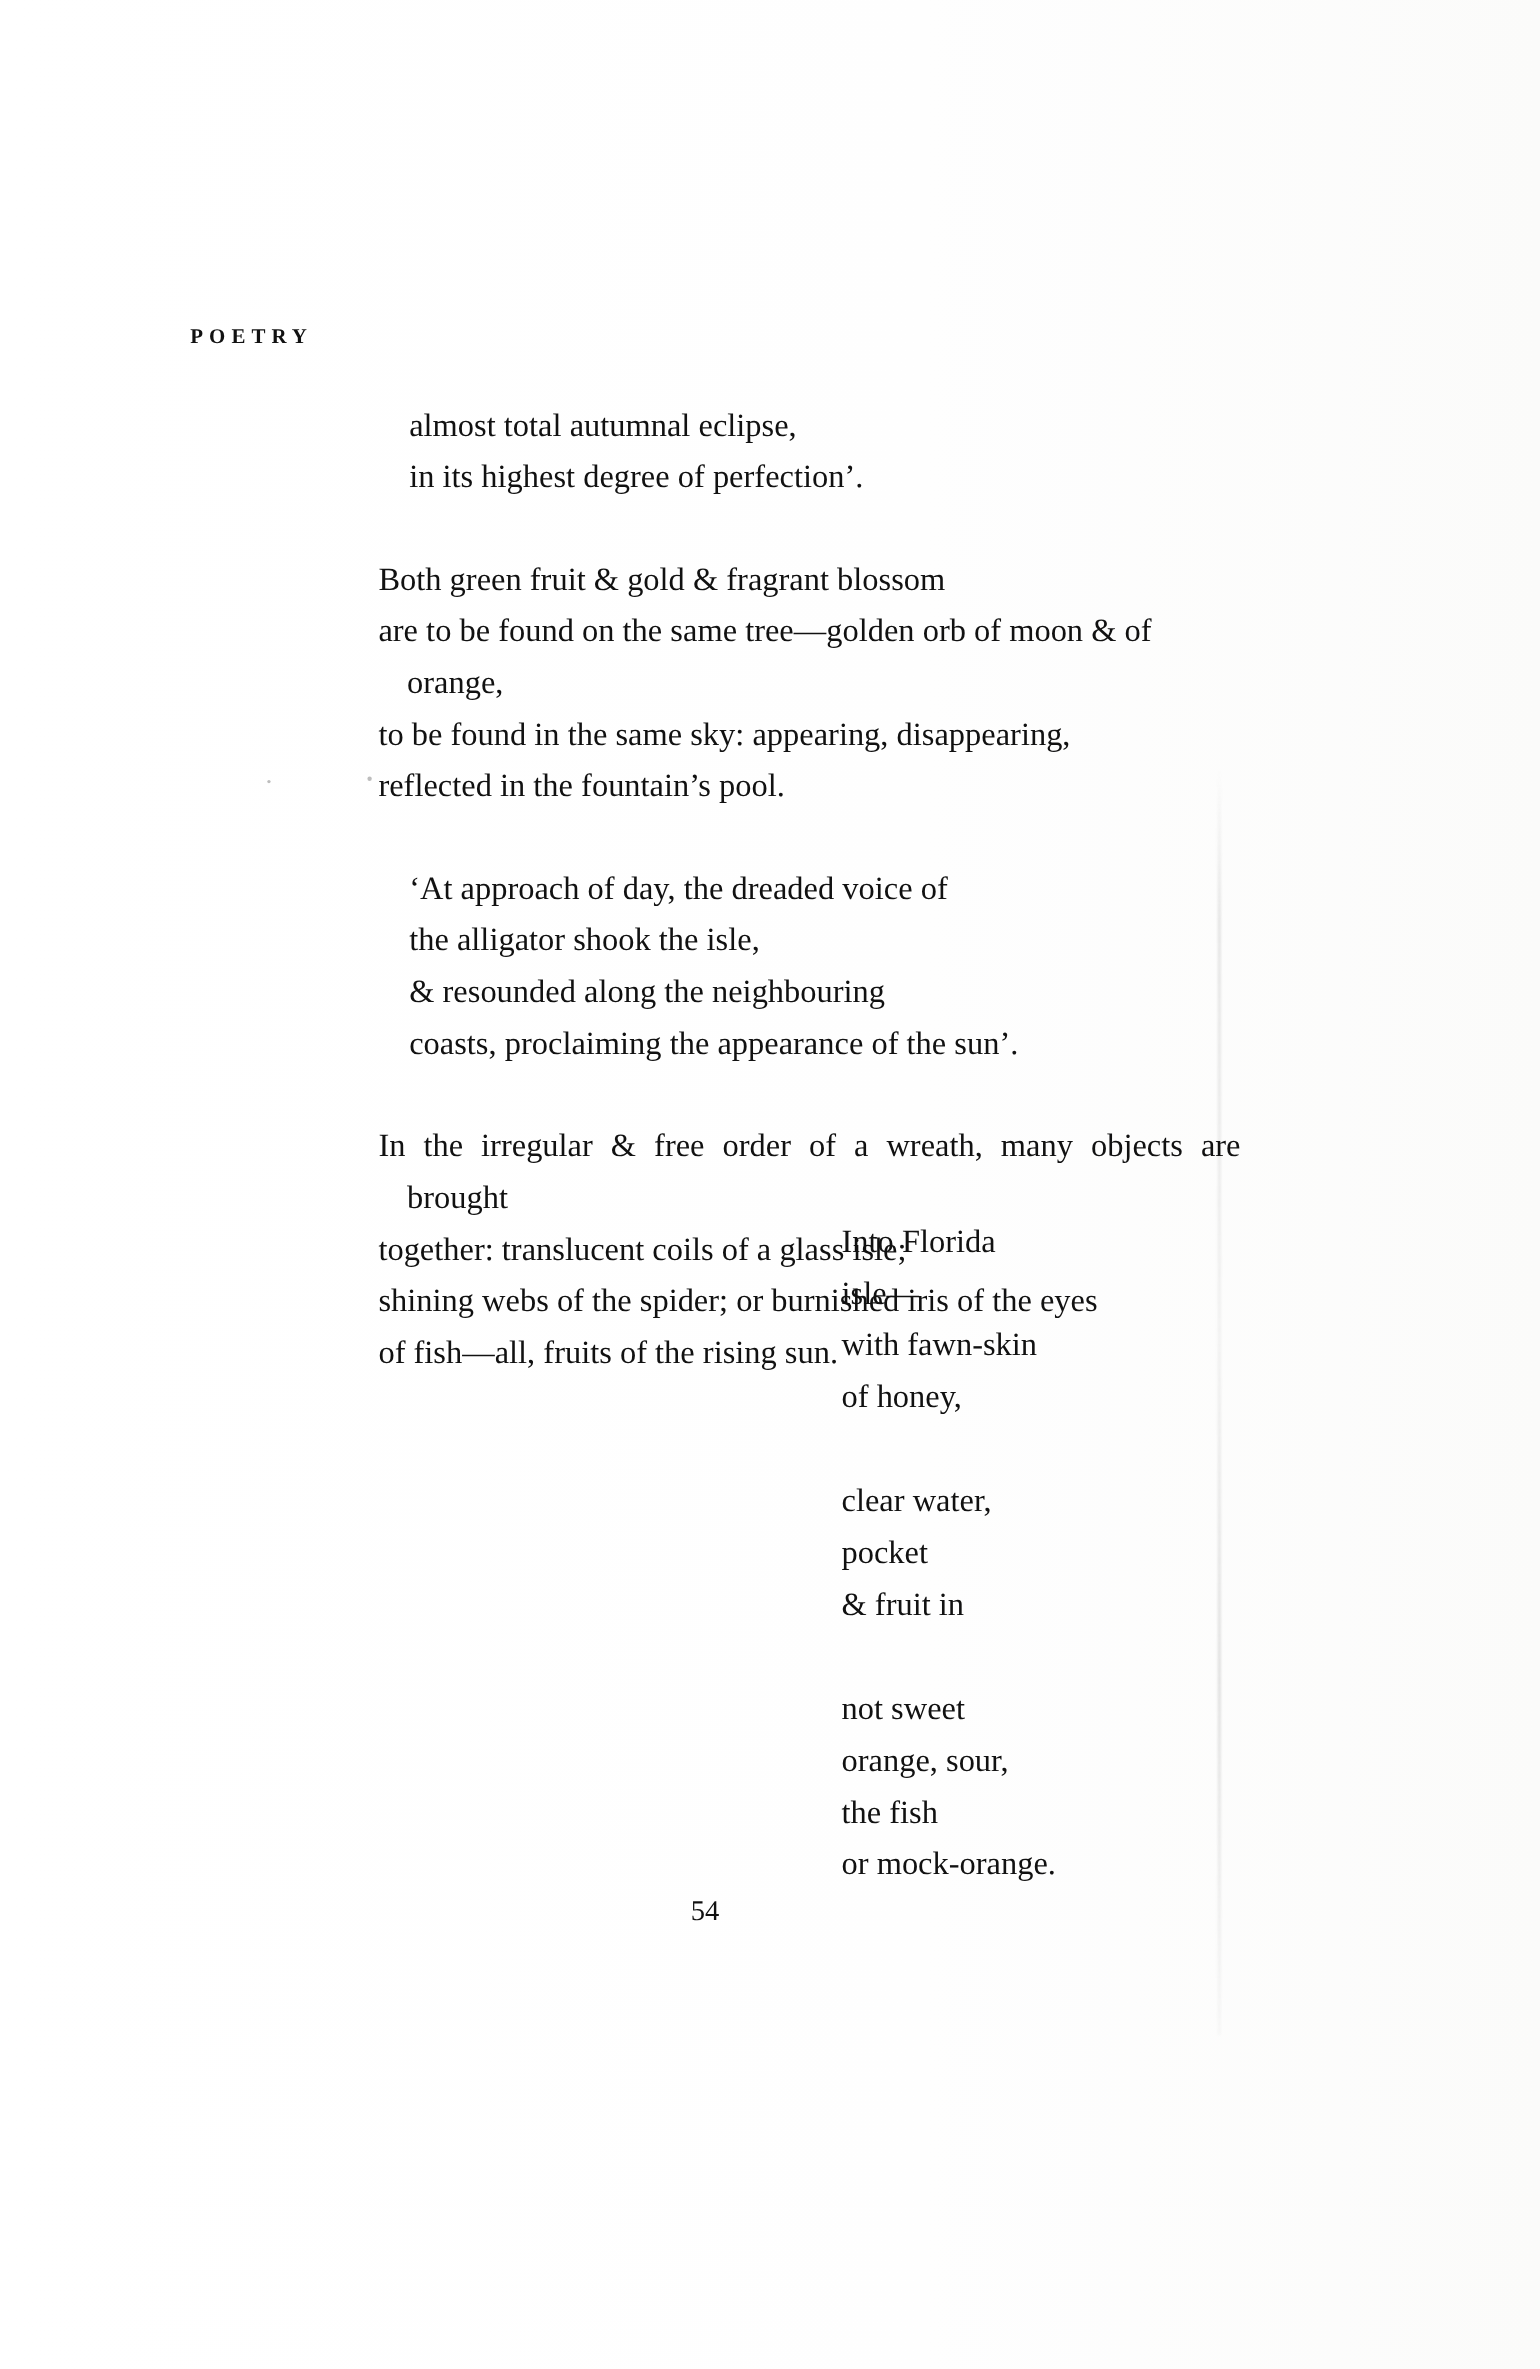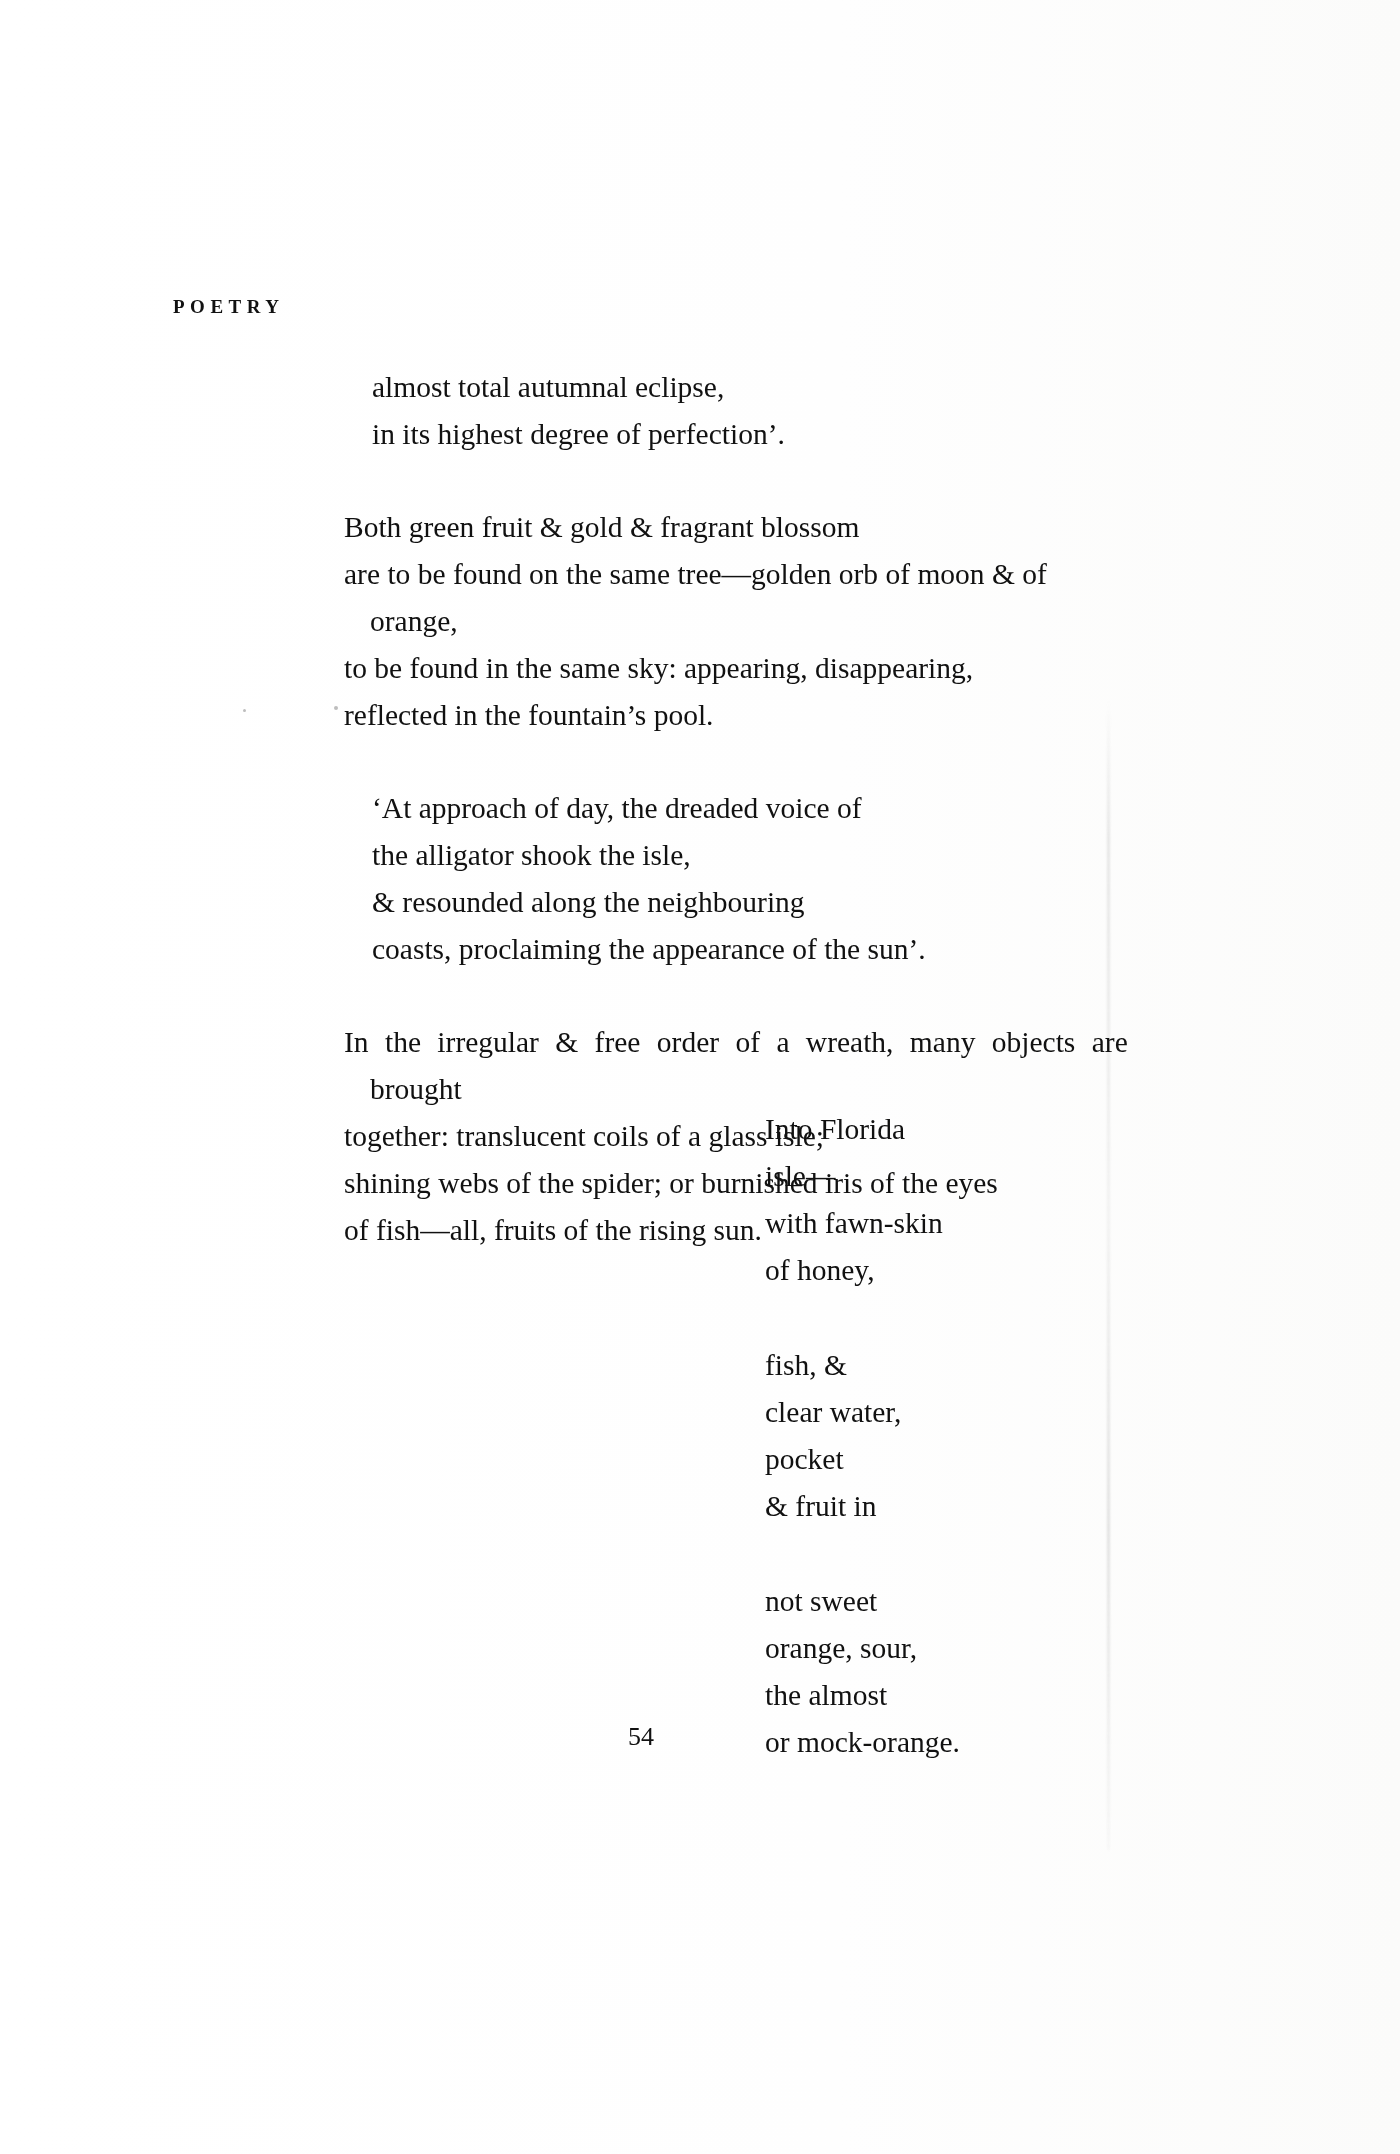--- a/index.html
+++ b/index.html
@@ -171,29 +171,28 @@
     </div>
 
     <div class="right-block">
       <div class="stanza">
         <p class="line">Into Florida</p>
         <p class="line">isle—</p>
         <p class="line">with fawn-skin</p>
         <p class="line">of honey,</p>
       </div>
       <div class="stanza">
-        <p class="line">fish, &amp;</p>
         <p class="line">clear water,</p>
         <p class="line">pocket</p>
         <p class="line">&amp; fruit in</p>
       </div>
       <div class="stanza">
         <p class="line">not sweet</p>
         <p class="line">orange, sour,</p>
-        <p class="line">the almost</p>
+        <p class="line">the fish</p>
         <p class="line">or mock-orange.</p>
       </div>
     </div>
 
     <div class="folio">
       <span>54</span>
     </div>
 
   </div>
 </div>

